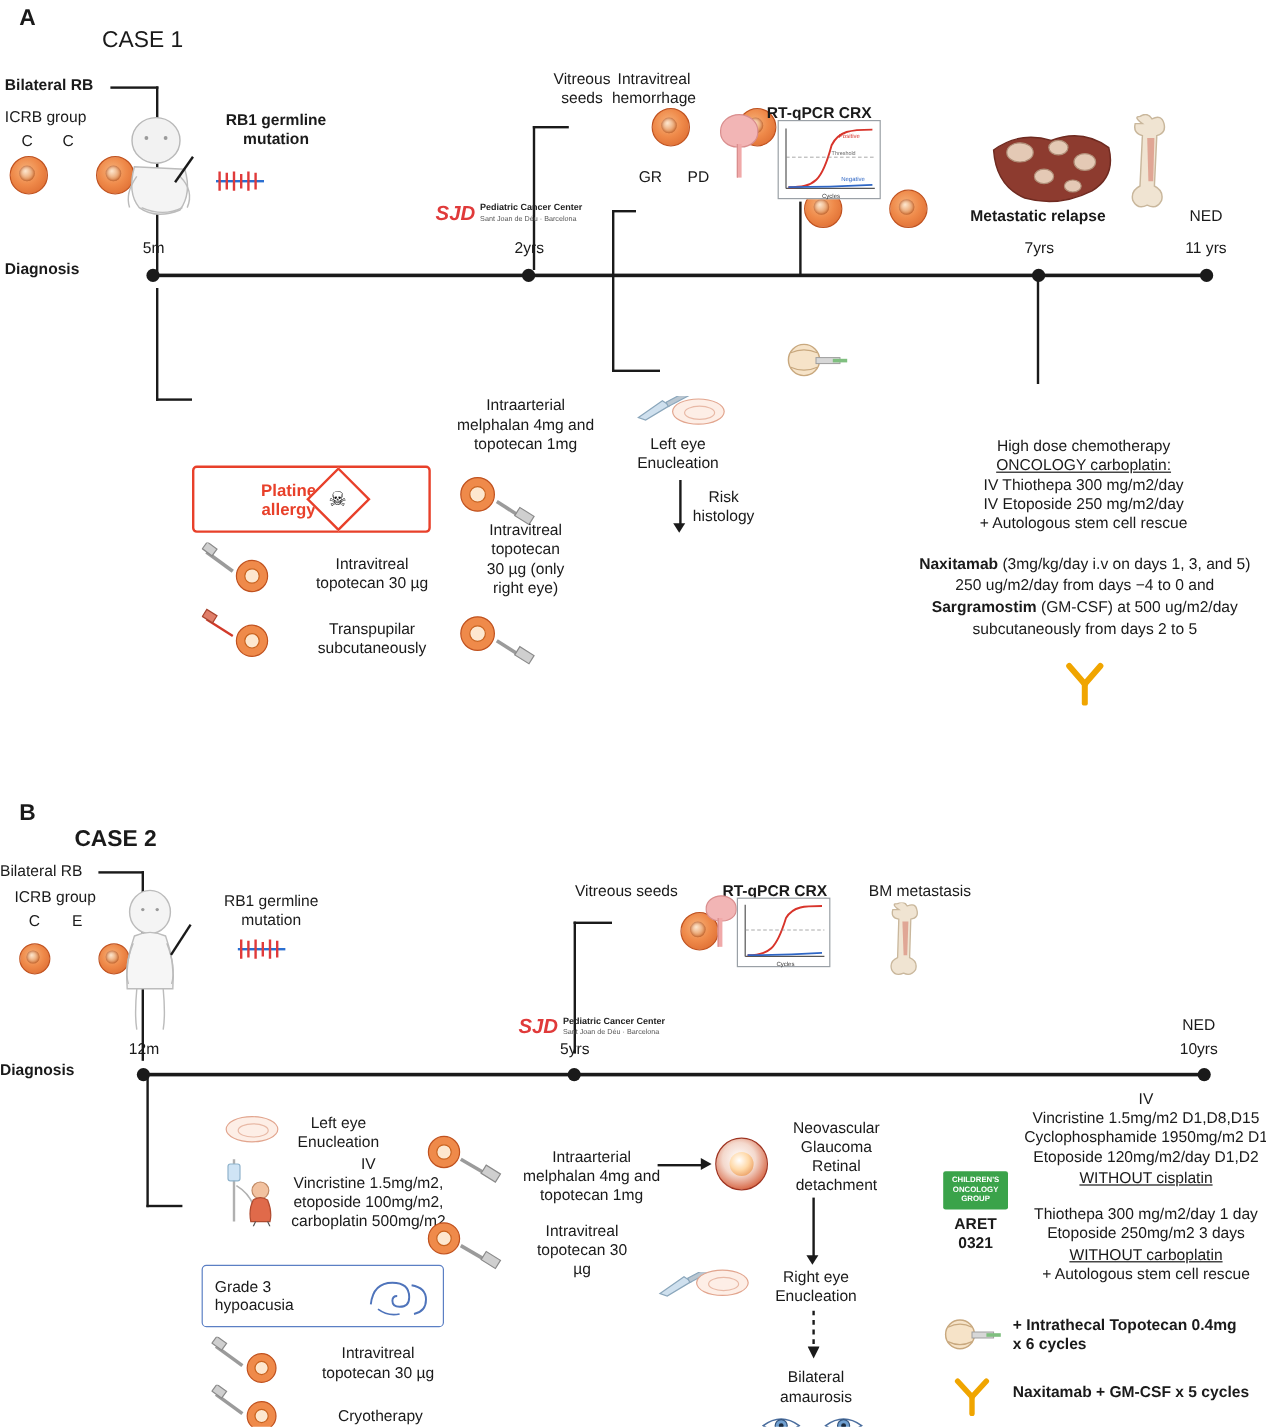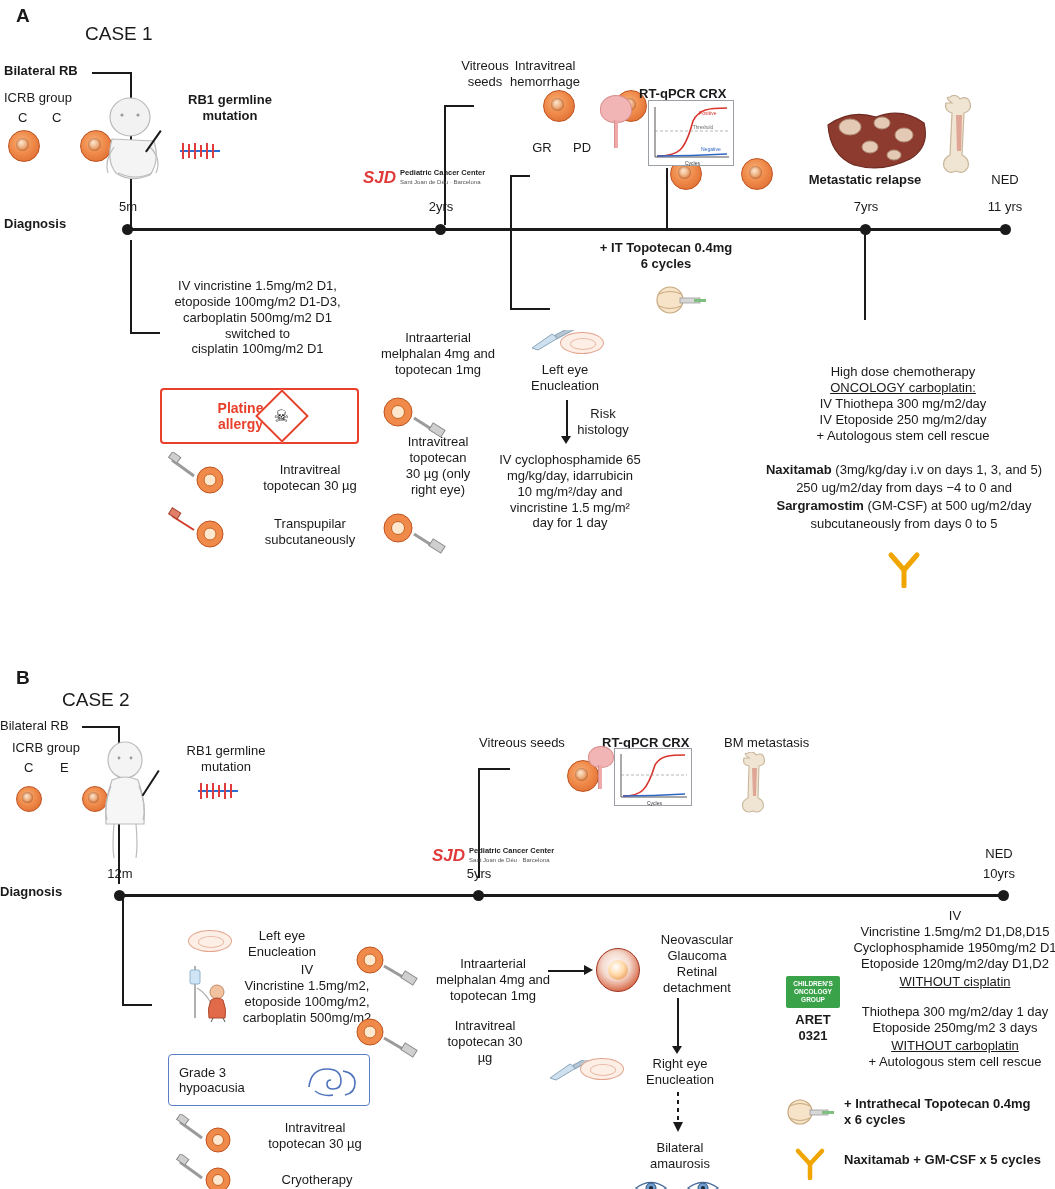--- a/index.html
+++ b/index.html
@@ -217,40 +217,33 @@
   <div class="tl-dot" style="left:122px;top:224px;"></div>
   <div class="tl-dot" style="left:435px;top:224px;"></div>
   <div class="tl-dot" style="left:860px;top:224px;"></div>
   <div class="tl-dot" style="left:1000px;top:224px;"></div>
   <div class="txt center" style="left:98px;top:199px;width:60px;">5m</div>
   <div class="txt center" style="left:411px;top:199px;width:60px;">2yrs</div>
   <div class="txt center" style="left:836px;top:199px;width:60px;">7yrs</div>
   <div class="txt center" style="left:975px;top:199px;width:60px;">11 yrs</div>
 
   
-  <div class="txt bold center" style="left:586px;top:240px;width:160px;white-space:pre-line;">+ IT Topotecan 0.4mg
-6 cycles</div>
   <div class="vial" style="left:650px;top:282px;">
     <svg width="58" height="42" viewBox="0 0 58 42">
       <ellipse cx="20" cy="18" rx="13" ry="13" fill="#f6e3c8" stroke="#c8a87e" stroke-width="1.2"></ellipse>
       <path d="M9 12 q11 -5 22 0" fill="none" stroke="#c8a87e"></path>
       <path d="M9 24 q11 5 22 0" fill="none" stroke="#c8a87e"></path>
       <rect x="30" y="16" width="20" height="5" fill="#d7d7d7" stroke="#9b9b9b" stroke-width="0.8"></rect>
       <rect x="44" y="17" width="12" height="3" fill="#7fbf7f"></rect>
     </svg>
   </div>
 
   
   <div class="connector vline" style="left:130px;top:240px;height:94px;"></div>
   <div class="connector hline" style="left:130px;top:332px;width:30px;"></div>
-  <div class="txt center" style="left:140px;top:278px;width:235px;white-space:pre-line;">IV vincristine 1.5mg/m2 D1,
-etoposide 100mg/m2 D1-D3,
-carboplatin 500mg/m2 D1
-switched to
-cisplatin 100mg/m2 D1</div>
 
   
   <div class="box-allergy" style="left:160px;top:388px;width:195px;height:52px;">
     <div class="allergy-text" style="white-space:pre-line;">Platine
 allergy</div>
     <div class="diamond">
         <span>☠</span>
       </div>
   </div>
 
@@ -310,55 +303,50 @@
       <rect x="26" y="5" width="20" height="4" fill="#b9c6d1" stroke="#8aa6bb" transform="rotate(-28 26 7)"></rect>
     </svg>
   </div>
   <div class="lens" style="left:560px;top:332px;"></div>
   <div class="txt center" style="left:505px;top:362px;width:120px;white-space:pre-line;">Left eye
 Enucleation</div>
   <div class="connector vline" style="left:566px;top:400px;height:38px;"></div>
   <div class="arrow-head" style="left:561px;top:436px;border-left:5px solid transparent;border-right:5px solid transparent;border-top:8px solid #1a1a1a;"></div>
   <div class="txt center" style="left:574px;top:406px;width:58px;white-space:pre-line;">Risk
 histology</div>
-  <div class="txt center" style="left:480px;top:452px;width:180px;white-space:pre-line;">IV cyclophosphamide 65
-mg/kg/day, idarrubicin
-10 mg/m²/day and
-vincristine 1.5 mg/m²
-day for 1 day</div>
 
   
   <div class="connector vline" style="left:864px;top:230px;height:90px;"></div>
   <div class="txt center" style="left:768px;top:364px;width:270px;">High dose chemotherapy</div>
   <div class="txt center" style="left:768px;top:380px;width:270px;text-decoration:underline;">ONCOLOGY carboplatin:</div>
   <div class="txt center" style="left:768px;top:396px;width:270px;white-space:pre-line;">IV Thiothepa 300 mg/m2/day
 IV Etoposide 250 mg/m2/day
 + Autologous stem cell rescue</div>
   <div class="txt center" style="left:758px;top:462px;width:292px;">
     <span class="bold">Naxitamab</span><span> (3mg/kg/day i.v on days 1, 3, and 5)</span>
   </div>
   <div class="txt center" style="left:758px;top:480px;width:292px;">250 ug/m2/day from days −4 to 0 and</div>
   <div class="txt center" style="left:758px;top:498px;width:292px;text-align:center;">
     <span class="bold">Sargramostim</span><span> (GM-CSF) at 500 ug/m2/day</span>
   </div>
-  <div class="txt center" style="left:758px;top:516px;width:292px;">subcutaneously from days 0 to 5</div>
+  <div class="txt center" style="left:758px;top:516px;width:292px;">subcutaneously from days 2 to 5</div>
 
   <div class="antibody" style="left:884px;top:550px;">
     <svg width="40" height="38" viewBox="0 0 40 38">
       <path d="M20 36 L20 20" stroke="#f0a500" stroke-width="5" stroke-linecap="round"></path>
       <path d="M20 20 L7 5" stroke="#f0a500" stroke-width="5" stroke-linecap="round"></path>
       <path d="M20 20 L33 5" stroke="#f0a500" stroke-width="5" stroke-linecap="round"></path>
     </svg>
   </div>
 </div>
 
 <div class="panel" id="panel-b">
 
   <div class="txt panel-letter" style="left:16px;top:26px;">B</div>
-  <div class="txt case-title" style="left:62px;top:48px;">CASE 2</div>
+  <div class="txt case-title" style="left:62px;top:48px;font-weight:bold;">CASE 2</div>
 
   <div class="txt" style="left:0px;top:78px;">Bilateral RB</div>
   <div class="txt" style="left:12px;top:100px;">ICRB group</div>
   <div class="txt" style="left:24px;top:120px;">C</div>
   <div class="txt" style="left:60px;top:120px;">E</div>
   <div class="abs eye sm" style="left:16px;top:140px;"></div>
   <div class="abs eye sm" style="left:52px;top:140px;"></div>
 
   <div class="connector hline" style="left:82px;top:86px;width:38px;"></div>
   <div class="connector vline" style="left:118px;top:86px;height:158px;"></div>

